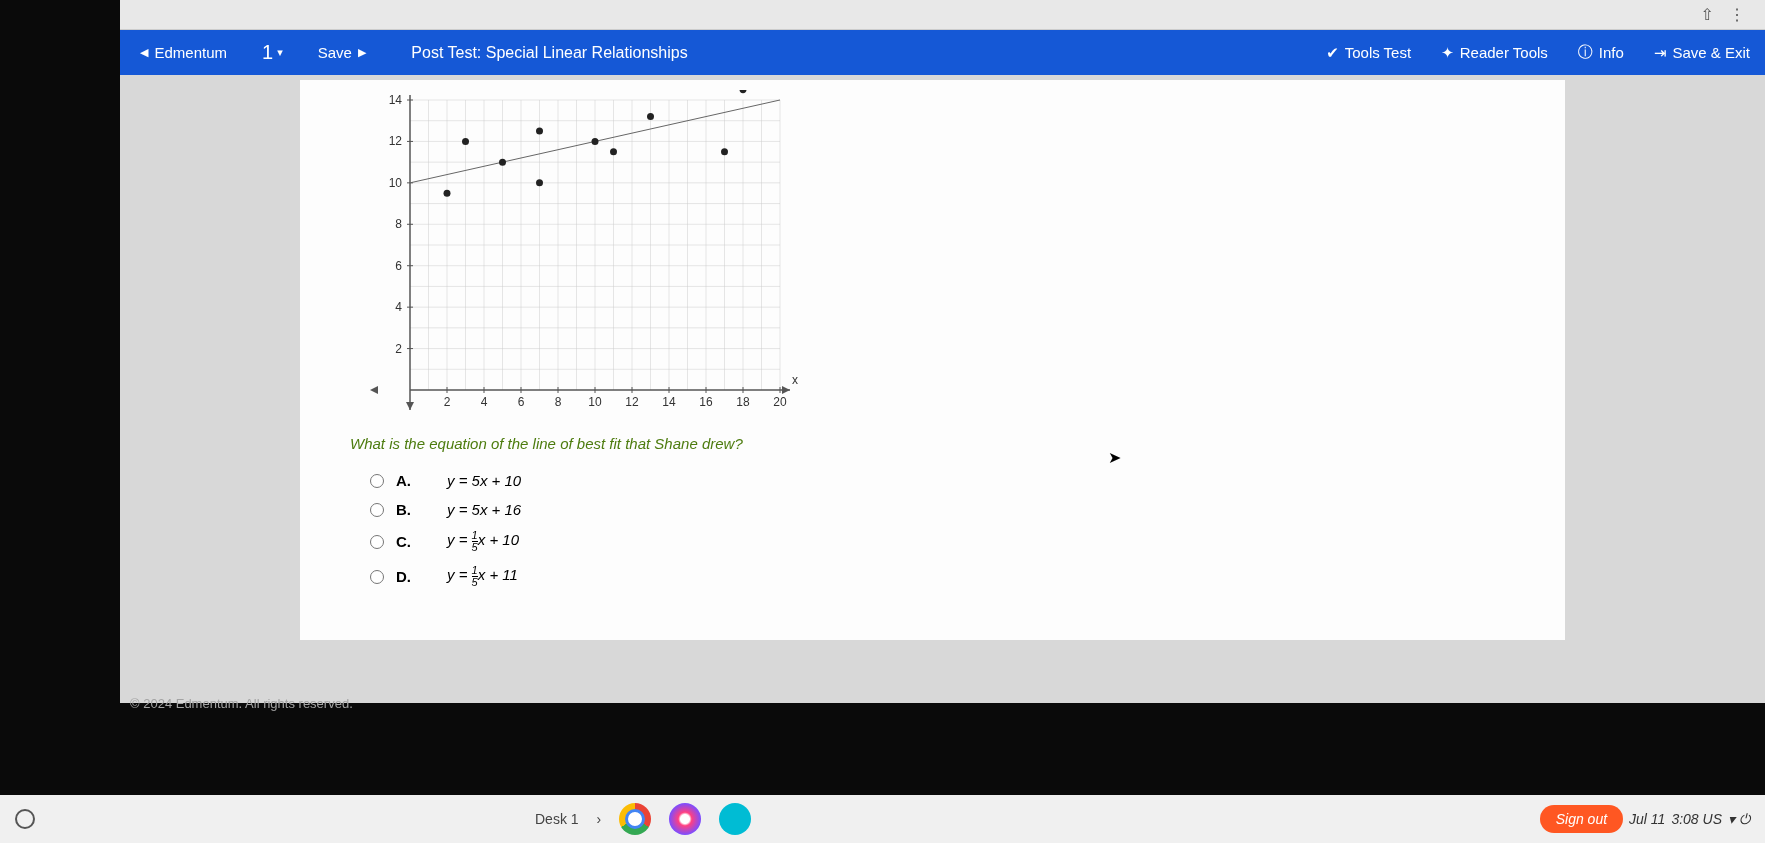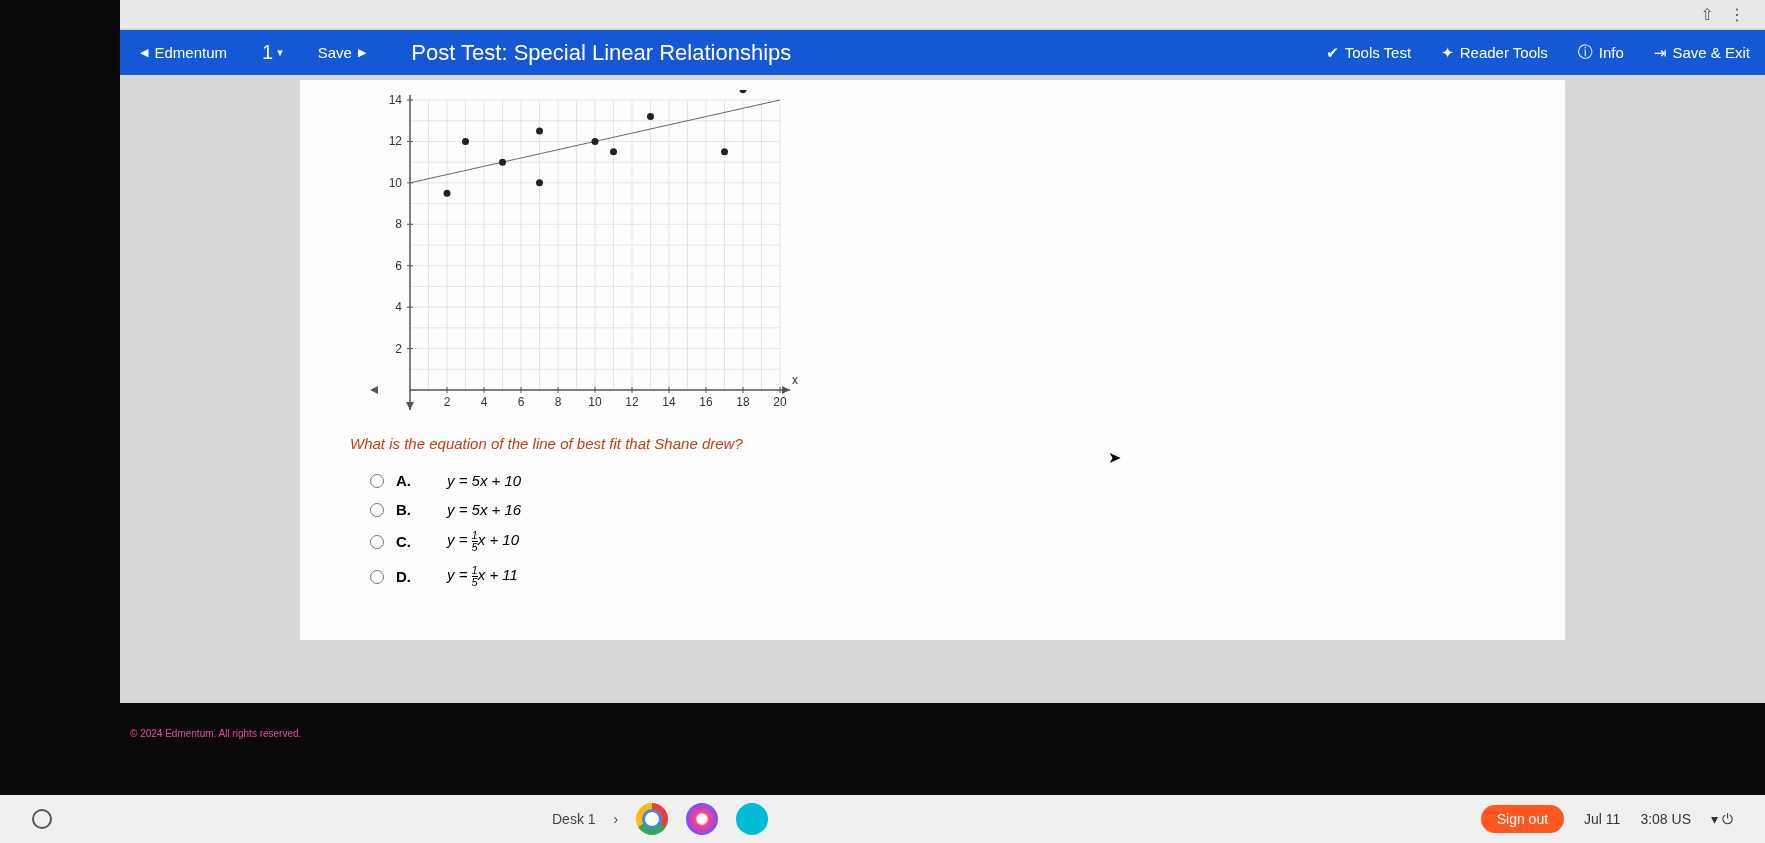--- a/index.html
+++ b/index.html
@@ -4,52 +4,52 @@
 <style>
 * { margin: 0; padding: 0; box-sizing: border-box; font-family: Arial, sans-serif; }
 body { background: #0a0a0a; width: 1765px; height: 843px; overflow: hidden; position: relative; }
 
 .browser-area { position: absolute; left: 120px; top: 0; right: 0; height: 30px; background: #e8e8e8; border-bottom: 1px solid #ccc; }
 .browser-icons { position: absolute; right: 20px; top: 5px; display: flex; gap: 15px; color: #555; font-size: 16px; }
 
 .header-bar { position: absolute; left: 120px; top: 30px; right: 0; height: 45px; background: #1558d6; display: flex; align-items: center; color: #fff; font-size: 15px; }
 .nav-btn { padding: 0 20px; cursor: pointer; display: flex; align-items: center; gap: 6px; }
 .q-num { font-size: 20px; padding: 0 15px; display: flex; align-items: center; gap: 4px; }
-.test-title { padding-left: 25px; font-size: 22px; }
+.test-title { padding-left: 25px; font-size: 16px; }
 .spacer { flex: 1; }
 .tool-btn { padding: 0 15px; cursor: pointer; display: flex; align-items: center; gap: 6px; white-space: nowrap; }
 
 .content-area { position: absolute; left: 120px; top: 75px; right: 0; bottom: 140px; background: #d8d8d8; overflow: hidden; }
 .question-panel { background: #fdfdfd; margin: 5px 200px 5px 180px; min-height: 560px; padding: 10px 30px; position: relative; }
 
 .chart-wrap { position: relative; width: 440px; height: 330px; margin-left: 30px; }
 .chart-svg { width: 440px; height: 330px; }
 
-.question-text { font-size: 15px; color: #c2410c; margin: 15px 0 20px 20px; font-style: italic; }
+.question-text { font-size: 15px; color: #4d7c0f; margin: 15px 0 20px 20px; font-style: italic; }
 .options { margin-left: 40px; }
 .option-row { display: flex; align-items: center; gap: 12px; margin: 12px 0; font-size: 15px; font-family: 'Times New Roman', serif; }
 .option-row input { width: 14px; height: 14px; }
 .option-label { font-weight: bold; font-style: normal; }
 .option-eq { font-style: italic; margin-left: 24px; }
 .frac { display: inline-block; text-align: center; font-size: 11px; line-height: 1; vertical-align: middle; }
 .frac .n { display: block; border-bottom: 1px solid #000; }
 .frac .d { display: block; }
 
-.copyright { position: absolute; left: 120px; bottom: 104px; color: #ec4899; font-size: 10px; padding-left: 10px; }
-
-.taskbar { position: absolute; left: 0; right: 0; bottom: 0; height: 48px; background: #f0f0f0; display: flex; align-items: center; padding: 0 32px; color: #333; }
+.copyright { position: absolute; left: 120px; bottom: 132px; color: #a3a3a3; font-size: 13px; padding-left: 10px; }
+
+.taskbar { position: absolute; left: 0; right: 0; bottom: 0; height: 48px; background: #f0f0f0; display: flex; align-items: center; padding: 0 15px; color: #333; }
 .tb-start { width: 20px; height: 20px; border: 2px solid #555; border-radius: 50%; margin-right: 400px; }
 .tb-center { display: flex; align-items: center; gap: 18px; margin-left: 100px; }
 .tb-desk { font-size: 14px; color: #444; }
 .tb-icon { width: 32px; height: 32px; border-radius: 50%; display: flex; align-items: center; justify-content: center; font-size: 18px; }
 .tb-chrome { background: conic-gradient(#ea4335 0 120deg, #34a853 120deg 240deg, #fbbc05 240deg 360deg); position: relative; }
 .tb-chrome::after { content: ''; position: absolute; width: 14px; height: 14px; background: #fff; border-radius: 50%; border: 3px solid #4285f4; }
 .tb-app1 { background: radial-gradient(circle, #fff 20%, #ff4081 30%, #7c4dff 70%); }
 .tb-app2 { background: #00bcd4; }
-.tb-right { margin-left: auto; display: flex; align-items: center; gap: 20px; font-size: 14px; }
+.tb-right { margin-left: auto; display: flex; align-items: center; gap: 6px; font-size: 14px; font-style: italic; }
 .signout-btn { background: #ff5722; color: #fff; padding: 6px 16px; border-radius: 16px; cursor: pointer; }
 .arrow-icon { font-size: 11px; }
 .cursor { position: absolute; left: 1108px; top: 448px; font-size: 16px; color: #000; pointer-events: none; }
 </style>
 </head>
 <body>
 
 <div class="browser-area">
   <div class="browser-icons">
     <span>⇧</span>

